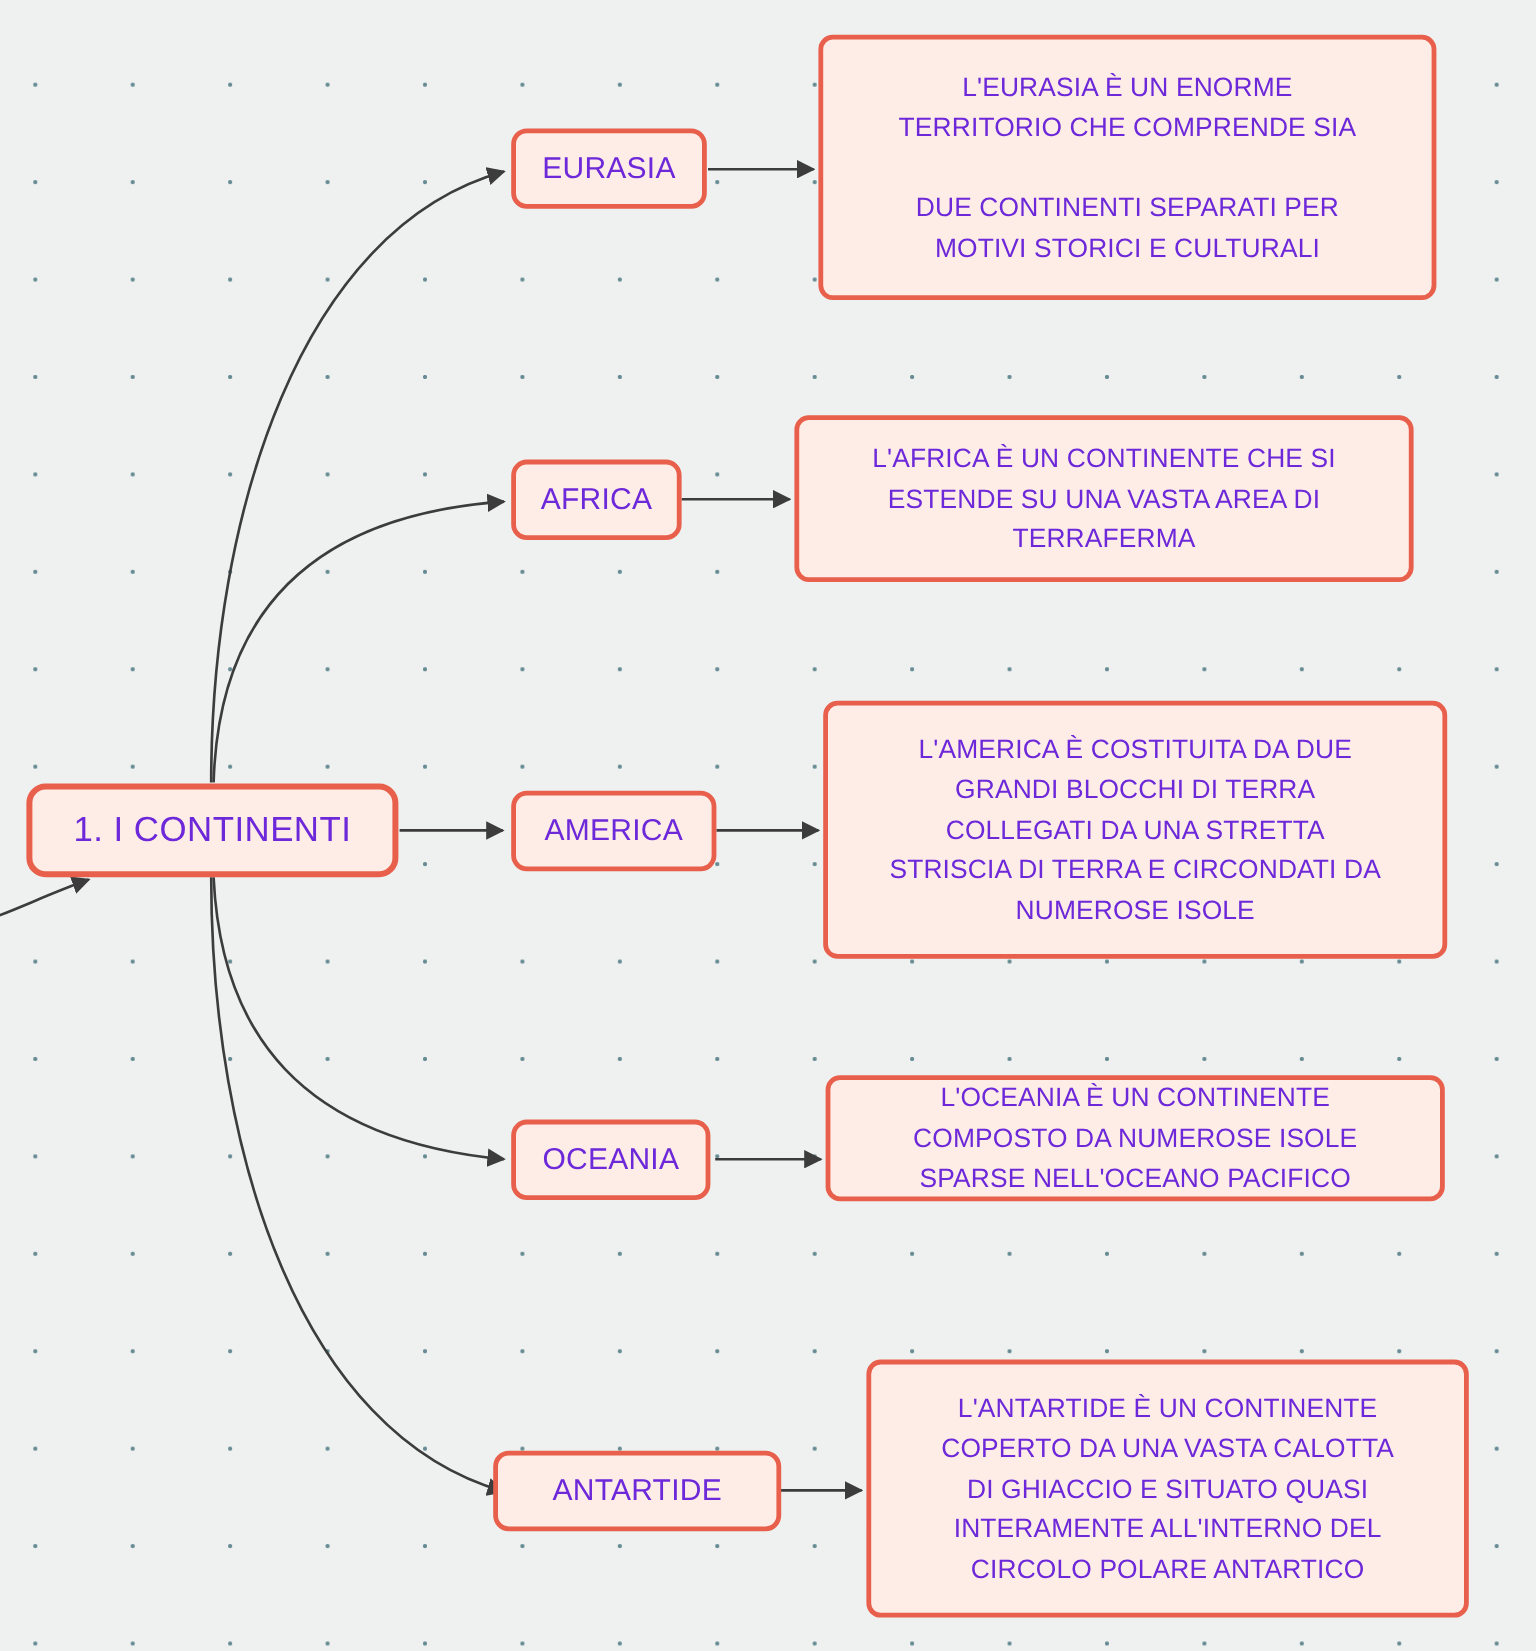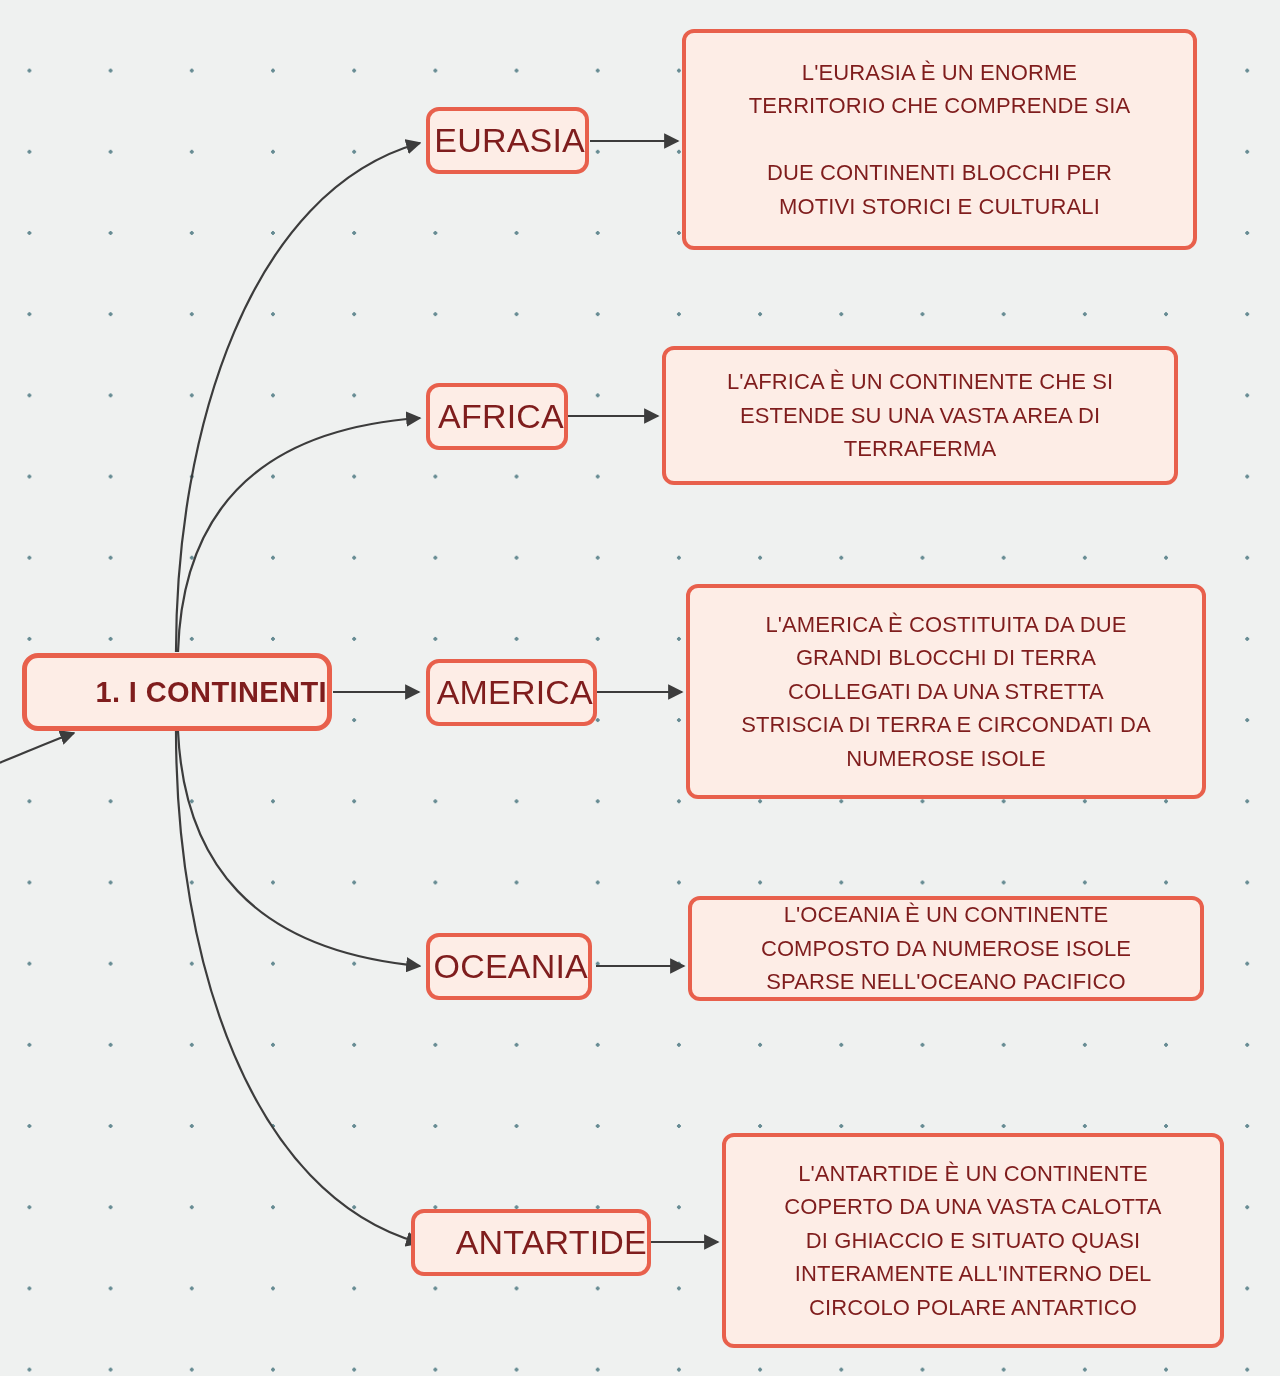--- a/index.html
+++ b/index.html
@@ -29,34 +29,34 @@
     pointer-events: none;
   }
   .node {
     position: absolute;
     box-sizing: border-box;
     background: #FDEDE6;
     border: 4px solid #E8604C;
     border-radius: 13px;
     display: flex;
     align-items: center;
-    justify-content: flex-end;
+    justify-content: center;
     text-align: center;
-    color: #7f1d1d;
+    color: #6d28d9;
     z-index: 2;
   }
   .node-root {
     font-size: 29px;
-    font-weight: 700;
+    font-weight: 400;
     letter-spacing: 0.4px;
     border-radius: 16px;
     border-width: 5px;
   }
   .node-branch {
-    font-size: 34px;
+    font-size: 25px;
     font-weight: 400;
     letter-spacing: 0.2px;
   }
   .node-desc {
     font-size: 22px;
     font-weight: 400;
     line-height: 1.52;
     letter-spacing: 0.1px;
     padding: 10px 16px;
     border-radius: 12px;
@@ -119,21 +119,21 @@
 
   <div class="node node-branch" style="left:411px; top:1209px; width:240px; height:67px;">
     <span>ANTARTIDE</span>
   </div>
 
   <div class="node node-desc" style="left:682px; top:29px; width:515px; height:221px;">
     <span class="txt">
       <span>L'EURASIA È UN ENORME</span><br>
       <span>TERRITORIO CHE COMPRENDE SIA</span><br>
       <br>
-      <span>DUE CONTINENTI BLOCCHI PER</span><br>
+      <span>DUE CONTINENTI SEPARATI PER</span><br>
       <span>MOTIVI STORICI E CULTURALI</span>
     </span>
   </div>
 
   <div class="node node-desc" style="left:662px; top:346px; width:516px; height:139px;">
     <span class="txt">
       <span>L'AFRICA È UN CONTINENTE CHE SI</span><br>
       <span>ESTENDE SU UNA VASTA AREA DI</span><br>
       <span>TERRAFERMA</span>
     </span>

